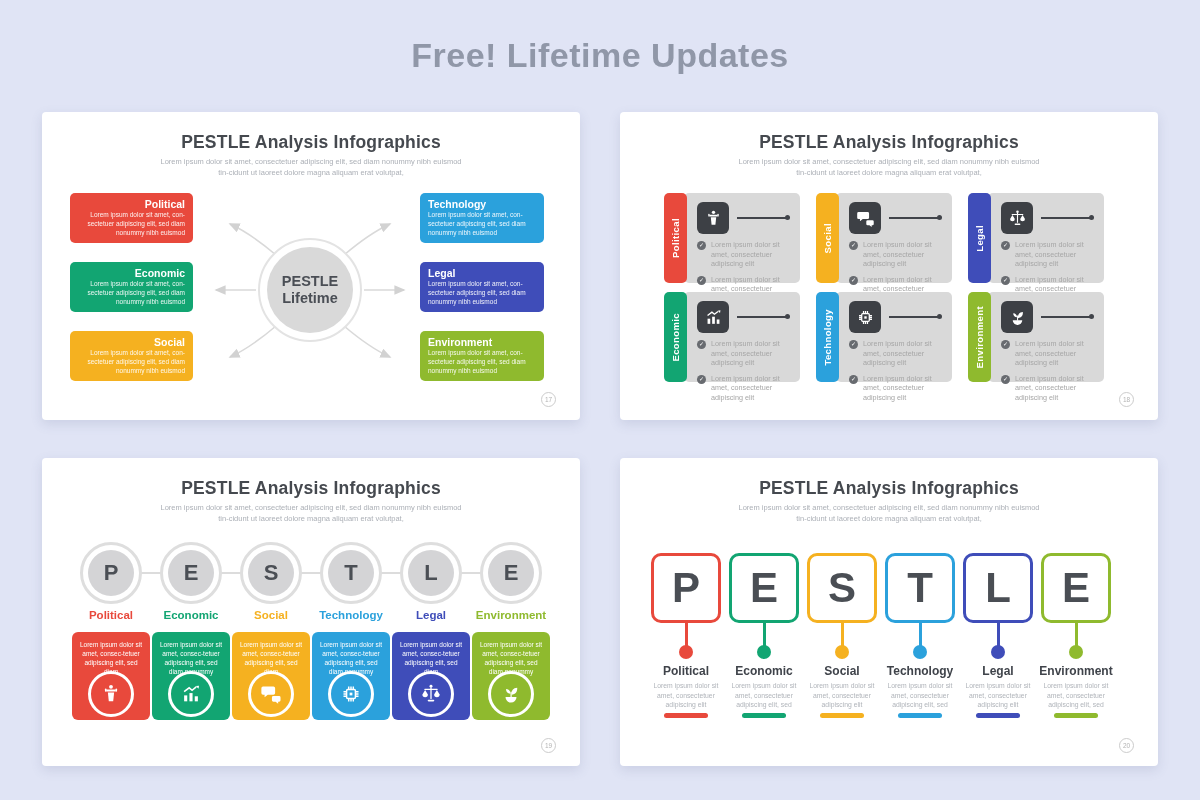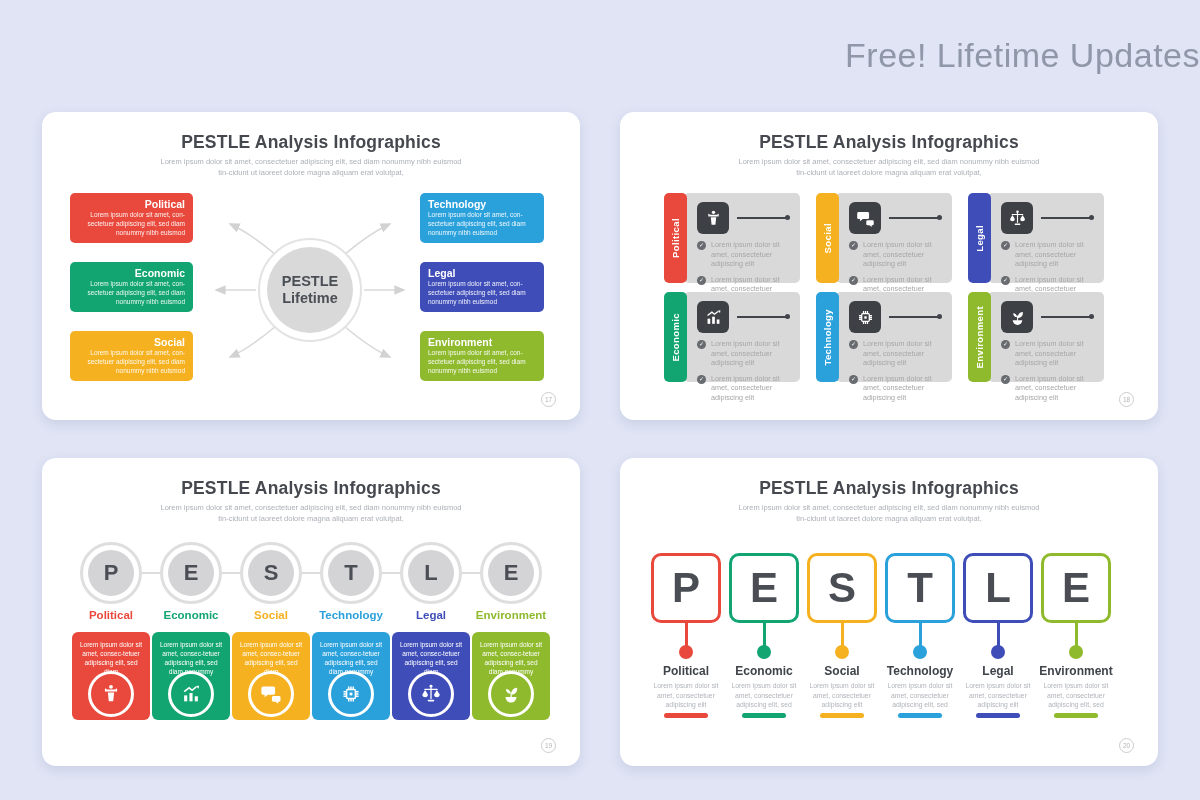--- a/index.html
+++ b/index.html
@@ -1,22 +1,22 @@
 <!DOCTYPE html>
 <html><head>
 <meta charset="utf-8">
 <style>
   * { margin:0; padding:0; box-sizing:border-box; }
   html,body { width:1200px; height:800px; overflow:hidden; }
   body { font-family:"Liberation Sans","DejaVu Sans",sans-serif; background:#e0e4f5; position:relative; }
 
-  .hdr { position:absolute; top:36px; left:0; width:1200px; text-align:right;
-         font-size:34px; font-weight:400; color:#9097a8; letter-spacing:.5px; }
-
-  .slide { position:absolute; width:538px; height:308px; background:#fff; border-radius:14px;
+  .hdr { position:absolute; top:36px; left:0; width:1200px; text-align:center;
+         font-size:34px; font-weight:700; color:#9097a8; letter-spacing:.5px; }
+
+  .slide { position:absolute; width:538px; height:308px; background:#fff; border-radius:4px;
            box-shadow:0 4px 12px rgba(90,100,140,.16); overflow:hidden; }
   #slide1 { left:42px;  top:112px; }
   #slide2 { left:620px; top:112px; }
   #slide3 { left:42px;  top:458px; }
   #slide4 { left:620px; top:458px; }
 
   .sl-title { position:absolute; top:20px; left:0; width:538px; text-align:center;
               font-size:17.5px; font-weight:bold; color:#45494f; letter-spacing:.2px; }
   .sl-sub   { position:absolute; top:45px; left:114px; width:310px; text-align:center;
               font-size:7.5px; line-height:10.5px; color:#acb0b7; }

